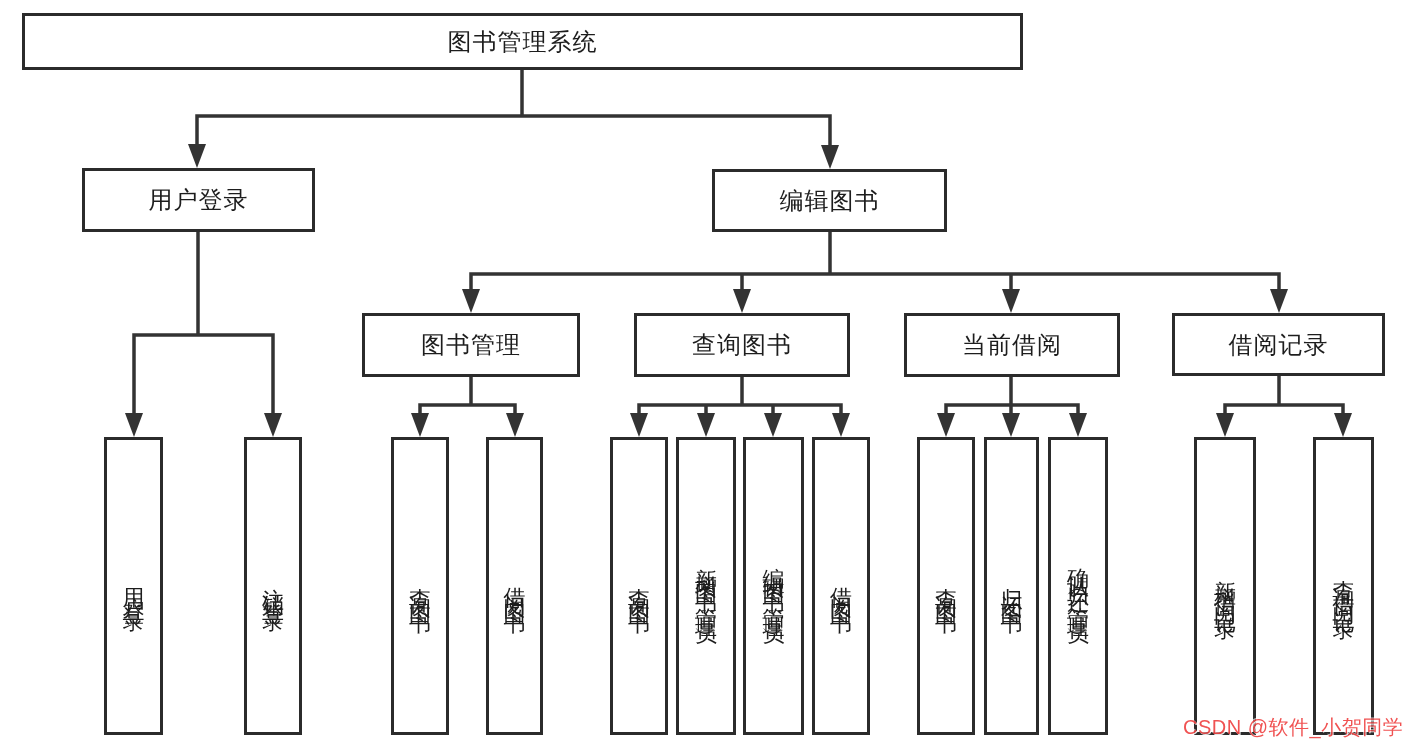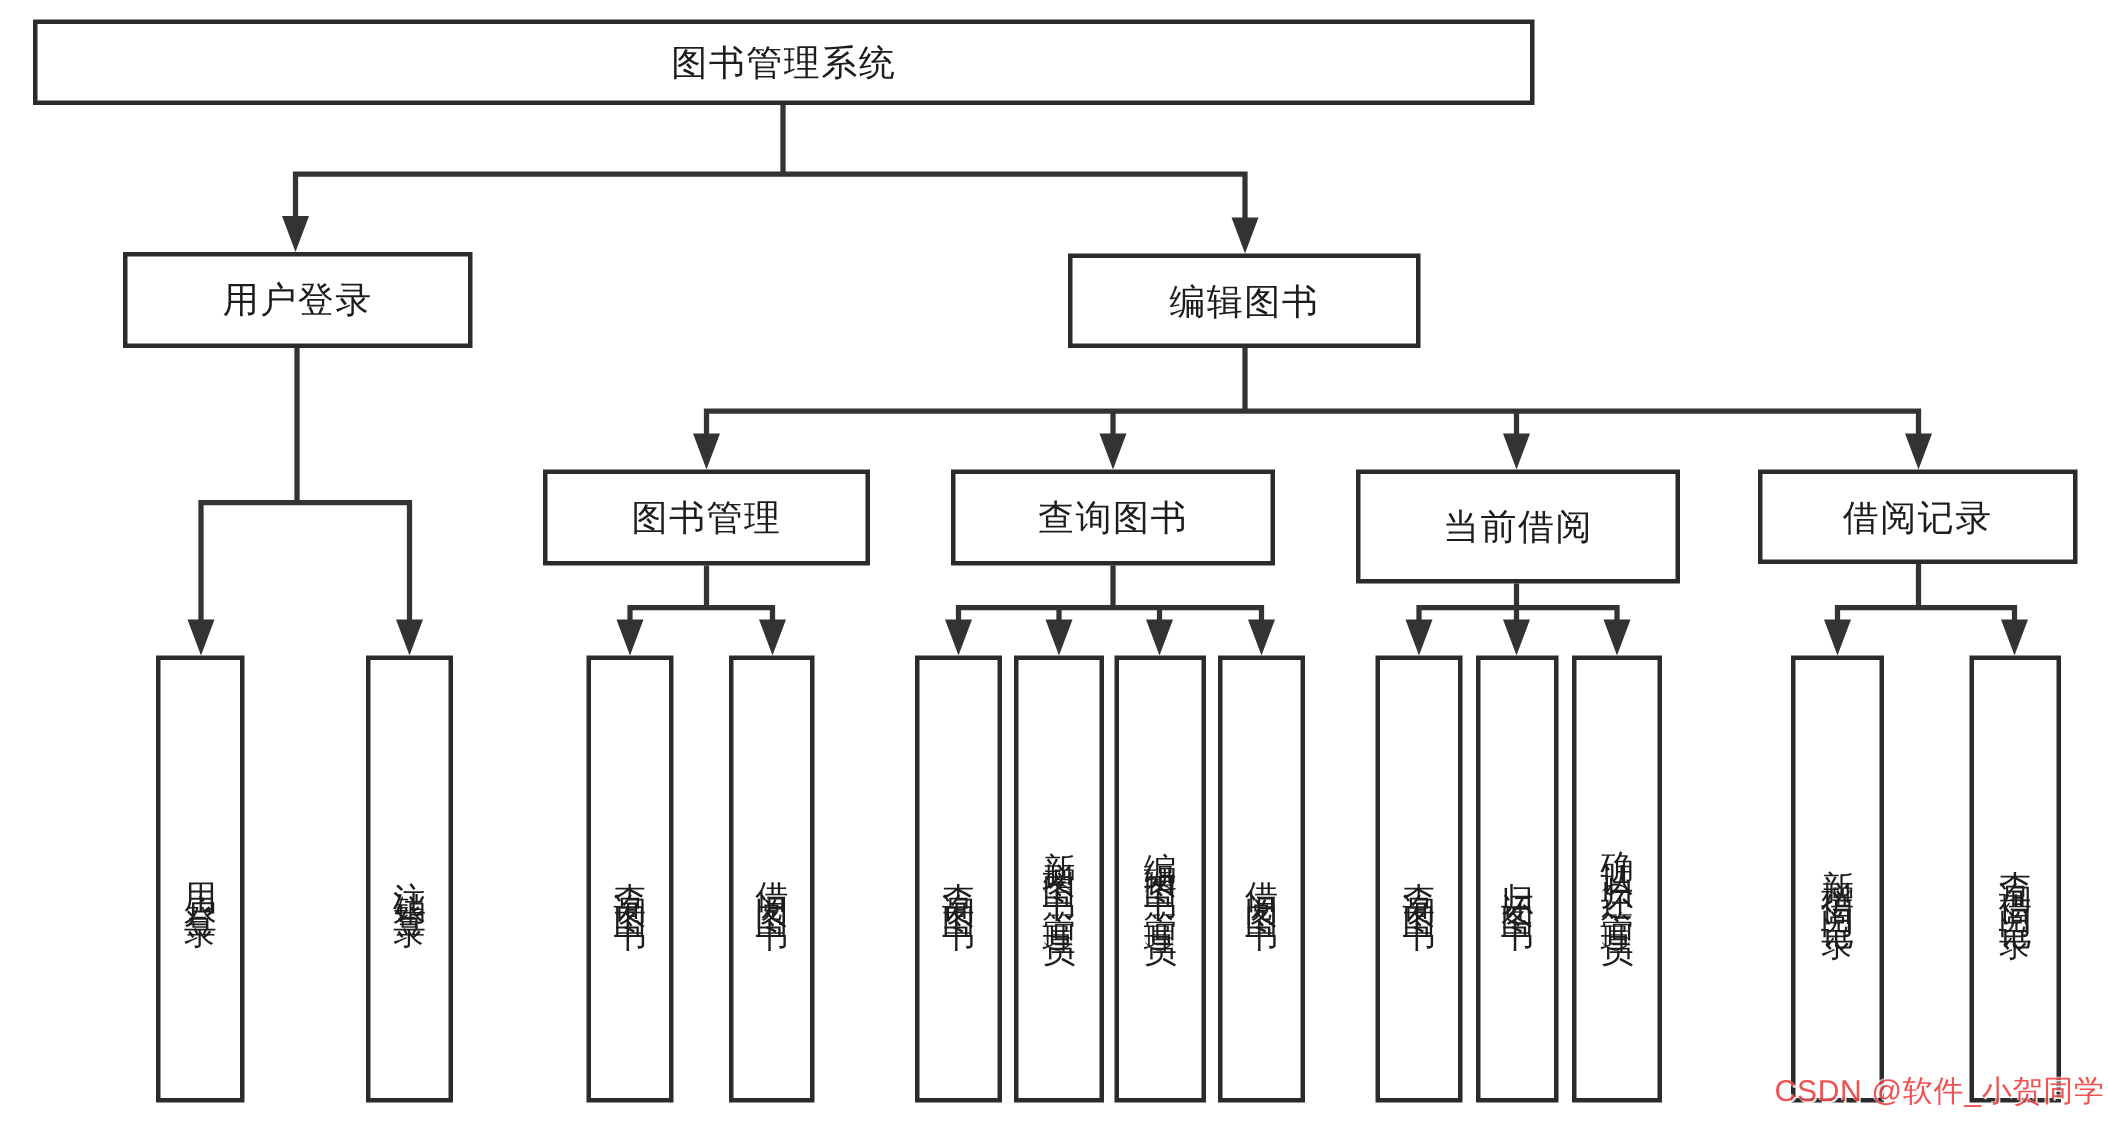--- a/index.html
+++ b/index.html
@@ -103,21 +103,21 @@
   <div class="node h" style="left:712px;top:169px;width:235px;height:63px">
     <span>编辑图书</span>
   </div>
 
   <div class="node h" style="left:362px;top:313px;width:218px;height:64px">
     <span>图书管理</span>
   </div>
   <div class="node h" style="left:634px;top:313px;width:216px;height:64px">
     <span>查询图书</span>
   </div>
-  <div class="node h" style="left:904px;top:313px;width:216px;height:76px">
+  <div class="node h" style="left:904px;top:313px;width:216px;height:64px">
     <span>当前借阅</span>
   </div>
   <div class="node h" style="left:1172px;top:313px;width:213px;height:63px">
     <span>借阅记录</span>
   </div>
 
   <div class="node v" style="left:104px;top:437px;width:59px;height:298px">
     <span>用户登录</span>
   </div>
   <div class="node v" style="left:244px;top:437px;width:58px;height:298px">

